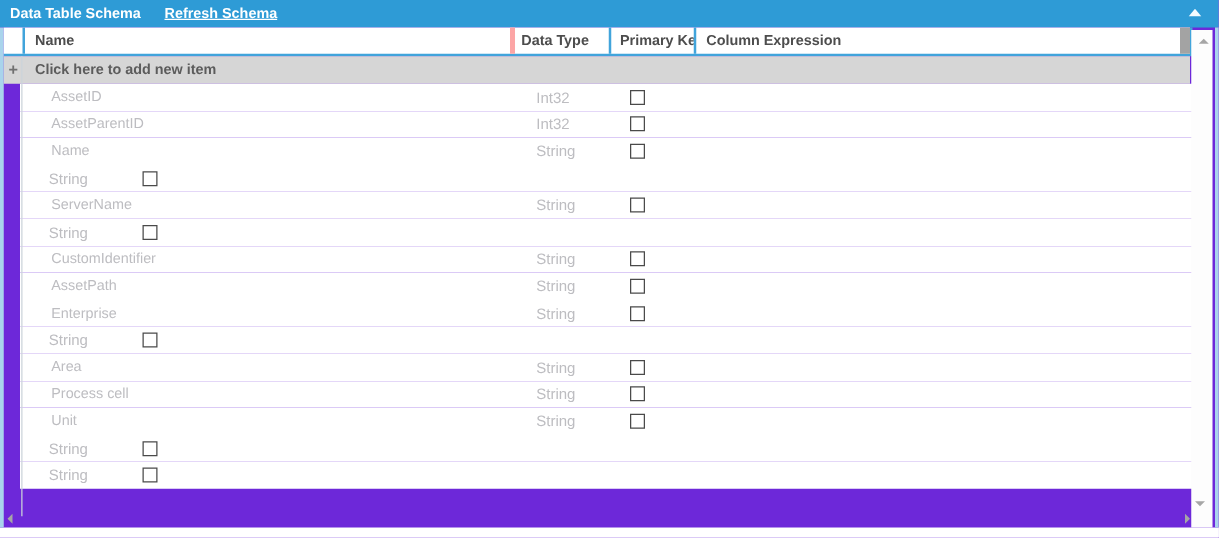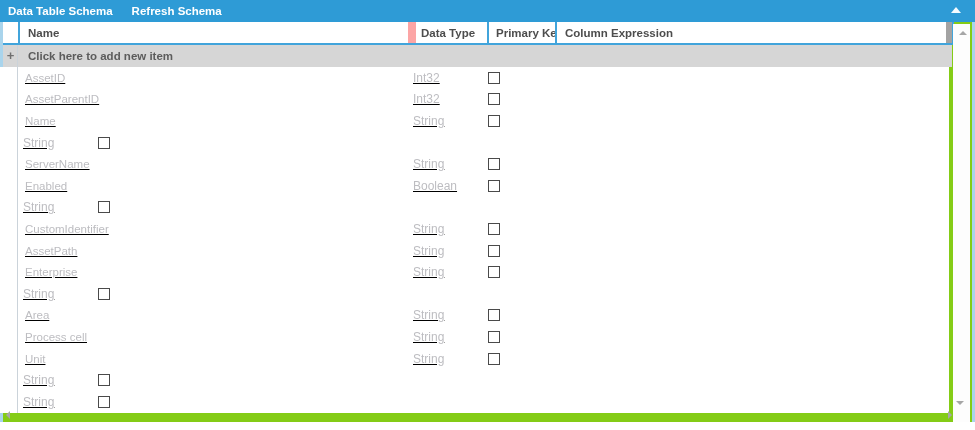--- a/index.html
+++ b/index.html
@@ -1,48 +1,48 @@
 <!DOCTYPE html>
 <html><head>
 <meta charset="utf-8">
 <style>
   html,body{margin:0;padding:0;background:#fff;}
   body{width:975px;height:430px;font-family:"Liberation Sans",sans-serif;overflow:hidden;}
-  .panel{position:relative;width:975px;height:422px;background:#84cc16;overflow:hidden;}
+  .panel{position:relative;width:975px;height:422px;background:#6d28d9;overflow:hidden;}
 
   
   .titlebar{position:absolute;left:0;top:0;width:975px;height:22px;background:#2E9BD6;display:flex;align-items:center;}
   .title{color:#ffffff;font-weight:bold;font-size:11.5px;padding-left:8px;white-space:nowrap;}
-  .refresh{color:#ffffff;font-size:11.5px;font-weight:bold;margin-left:19px;cursor:pointer;white-space:nowrap;}
+  .refresh{color:#ffffff;font-size:11.5px;font-weight:bold;margin-left:19px;text-decoration:underline;cursor:pointer;white-space:nowrap;}
   .collapse{position:absolute;left:951px;top:7px;width:0;height:0;
     border-left:5px solid transparent;border-right:5px solid transparent;border-bottom:6px solid #f4fbff;cursor:pointer;}
 
   
   .b-left{position:absolute;left:0;top:22px;width:3px;height:408px;background:#A9D4EC;}
   .b-right{position:absolute;left:972px;top:22px;width:3px;height:408px;background:#A9D4EC;}
   .b-bottom{position:absolute;left:0;top:424px;width:975px;height:4px;background:#A9D4EC;}
 
   
   .headerrow{position:absolute;left:3px;top:22px;width:949px;height:23px;display:flex;box-sizing:border-box;
     border-bottom:2px solid #41A4DB;background:#fff;}
   .hcell{box-sizing:border-box;font-size:11.5px;font-weight:bold;color:#4d4d4d;display:flex;align-items:center;white-space:nowrap;overflow:hidden;}
   .hc0{width:15px;}
   .hc1{width:390px;border-left:2px solid #41A4DB;padding-left:8px;}
-  .hc2{width:79px;border-left:8px solid #fca5a5;padding-left:5px;}
+  .hc2{width:79px;border-left:4px solid #fca5a5;padding-left:5px;}
   .hc3{width:68px;border-left:2px solid #41A4DB;padding-left:7px;}
-  .hc4{width:397px;border-left:2px solid #41A4DB;border-right:6px solid #a3a3a3;padding-left:8px;}
+  .hc4{width:397px;border-left:2px solid #41A4DB;border-right:8px solid #a3a3a3;padding-left:8px;}
   .vsb-topline{position:absolute;left:952px;top:22px;width:2px;height:23px;background:#41A4DB;}
 
   
   .addrow{position:absolute;left:3px;top:45px;width:949px;height:22px;background:#D6D6D6;display:flex;align-items:center;cursor:pointer;}
   .plus{width:15px;text-align:center;color:#707070;font-size:13px;font-weight:bold;line-height:22px;}
   .addlabel{color:#5c5c5c;font-size:11.5px;font-weight:bold;padding-left:10px;white-space:nowrap;text-align:right;}
 
   
-  .rows{position:absolute;left:0;top:67px;width:949px;text-decoration:underline;}
+  .rows{position:absolute;left:16px;top:67px;width:949px;}
   .drow{height:21.6px;display:flex;align-items:center;background:#fff;}
   .dc-rh{width:15px;height:100%;}
   .dc-name{width:390px;padding-left:10px;box-sizing:border-box;font-size:11.5px;color:#BDBDC1;white-space:nowrap;overflow:hidden;}
   .dc-type{width:79px;padding-left:8px;box-sizing:border-box;font-size:12px;color:#BDBDC1;white-space:nowrap;}
   .dc-pk{width:68px;box-sizing:border-box;display:flex;align-items:center;}
   .dc-expr{flex:1;font-size:11.5px;color:#BDBDC1;}
   .checkbox{width:12px;height:12px;box-sizing:border-box;border:1.5px solid #4a4a4a;background:#fff;margin-left:4px;cursor:pointer;}
 
   
   .vline-light{position:absolute;left:17px;top:45px;width:1px;height:368px;background:#CBD3DA;}
@@ -127,29 +127,20 @@
   <div class="drow">
     <div class="dc-rh"></div>
     <div class="dc-name">ServerName</div>
     <div class="dc-type">String</div>
     <div class="dc-pk">
       <span class="checkbox"></span>
     </div>
     <div class="dc-expr"></div>
   </div>
 
-  <div class="drow">
-    <div class="dc-rh"></div>
-    <div class="dc-name">Enabled</div>
-    <div class="dc-type">Boolean</div>
-    <div class="dc-pk">
-      <span class="checkbox"></span>
-    </div>
-    <div class="dc-expr"></div>
-  </div>
 
   <div class="drow">
     <div class="dc-rh"></div>
     <div class="dc-type">String</div>
     <div class="dc-pk">
       <span class="checkbox"></span>
     </div>
     <div class="dc-expr"></div>
   </div>
 

